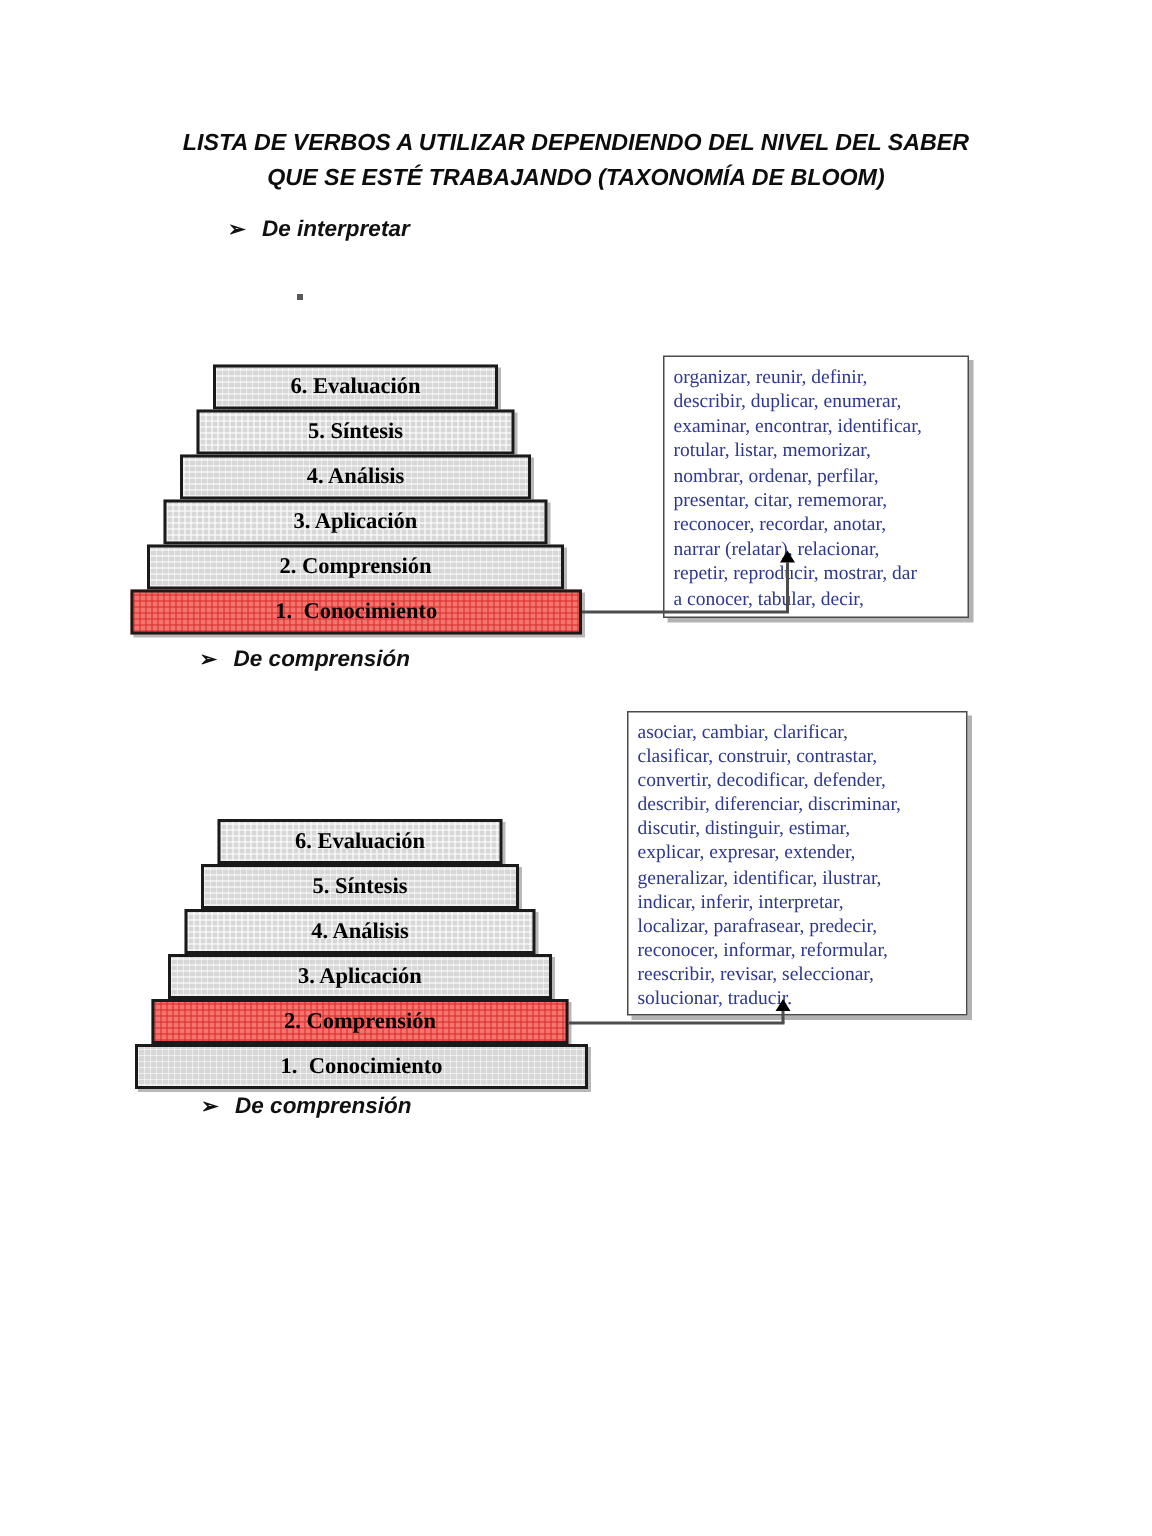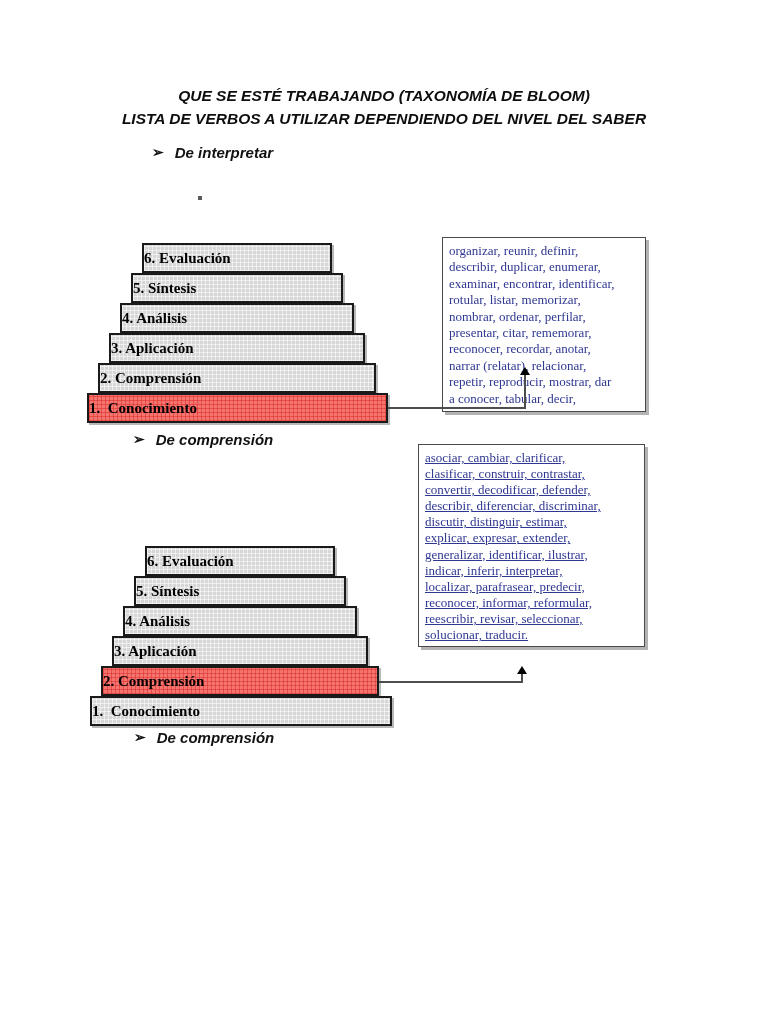--- a/index.html
+++ b/index.html
@@ -16,50 +16,50 @@
   .bullet .marker{font-style:normal;font-size:14px;transform:translateY(-1px);}
 
   
   .bar{position:absolute;height:26px;border:2px solid #1a1a1a;
        background-color:#d7d7d7;
        background-image:
          repeating-linear-gradient(0deg, rgba(255,255,255,0.55) 0 1px, rgba(0,0,0,0) 1px 4px),
          repeating-linear-gradient(90deg, rgba(255,255,255,0.55) 0 1px, rgba(0,0,0,0) 1px 4px);
        box-shadow:2px 2px 0 rgba(125,125,125,0.55);
        font-family:"Liberation Serif",serif;font-weight:bold;font-size:15px;
-       line-height:26px;color:#000;}
+       line-height:26px;text-align:center;color:#000;}
   .bar.red{background-color:#f4746e;
        background-image:
          repeating-linear-gradient(0deg, rgba(219,46,46,0.55) 0 1px, rgba(0,0,0,0) 1px 4px),
          repeating-linear-gradient(90deg, rgba(219,46,46,0.55) 0 1px, rgba(0,0,0,0) 1px 4px);}
 
   
   .verb-box{position:absolute;border:1px solid #4a4a4a;background:#fff;
             box-shadow:3px 3px 0 #b3b3b3;
             font-family:"Liberation Serif",serif;font-size:13px;color:#2e3791;
             padding:5px 6px 4px 6px;white-space:pre-line;overflow:hidden;}
   #verb-box-1{left:442px;top:193px;width:190px;height:164px;line-height:16.4px;margin-top:44px;}
-  #verb-box-2{left:418px;top:444px;width:213px;height:192px;line-height:16.1px;text-decoration:underline;}
+  #verb-box-2{left:418px;top:474px;width:213px;height:192px;line-height:16.1px;}
 
   
   .conn{position:absolute;background:#4d4d4d;}
   .arrowhead{position:absolute;width:0;height:0;
              border-left:5px solid rgba(0,0,0,0);border-right:5px solid rgba(0,0,0,0);
              border-bottom:8px solid #000;}
 
   .artifact{position:absolute;width:4px;height:4px;background:#5a5a5a;}
 </style>
 </head>
 <body>
 
 <div id="page">
 
   <div class="doc-title">
+    <div>LISTA DE VERBOS A UTILIZAR DEPENDIENDO DEL NIVEL DEL SABER</div>
     <div>QUE SE ESTÉ TRABAJANDO (TAXONOMÍA DE BLOOM)</div>
-    <div>LISTA DE VERBOS A UTILIZAR DEPENDIENDO DEL NIVEL DEL SABER</div>
   </div>
 
   <div class="bullet" style="left:152px;top:144px;">
     <span class="marker">➢</span>
     <span>De interpretar</span>
   </div>
 
   <div class="artifact" style="left:198px;top:196px;"></div>
 
   <div class="bar" style="left:142px;top:243px;width:186px;"><span>6. Evaluación</span></div>

